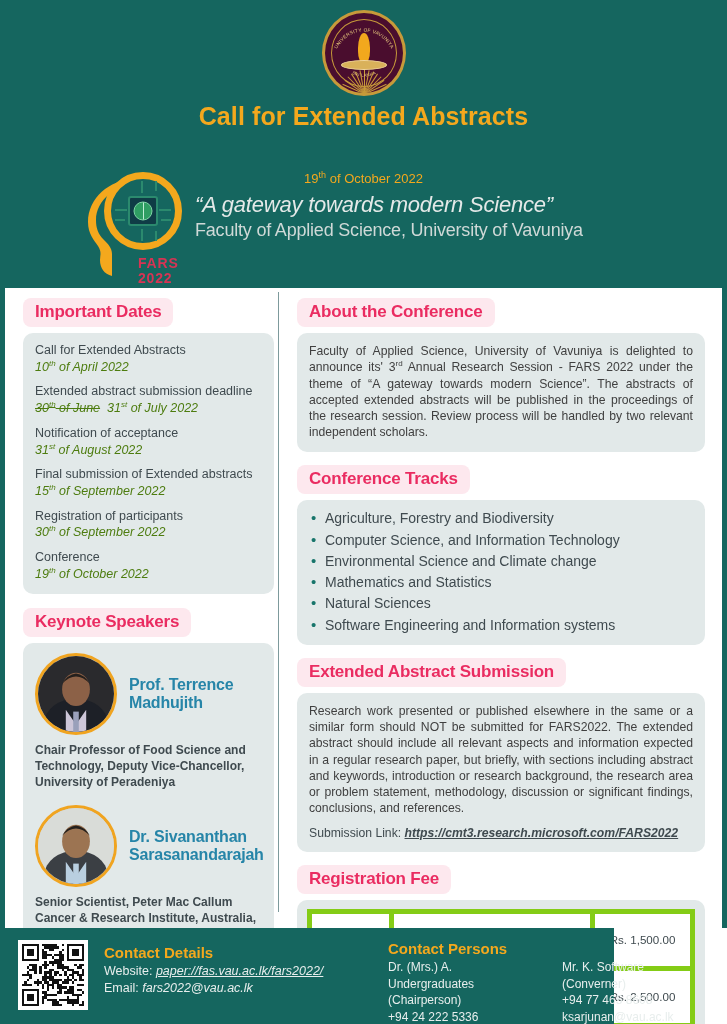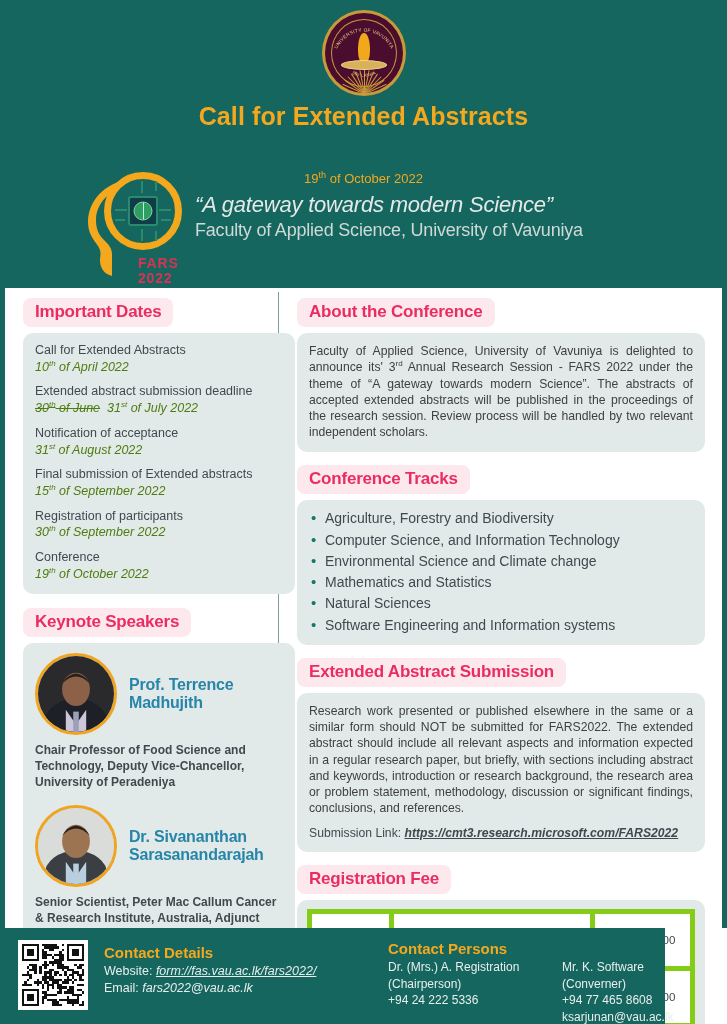--- a/index.html
+++ b/index.html
@@ -113,21 +113,21 @@
     position:absolute; left:0; top:288px; width:727px; height:640px;
     background:#ffffff;
     border-left:5px solid #15665f;
     border-right:5px solid #15665f;
   }
   .v-divider {
     position:absolute; left:273px; top:4px; width:1px; height:620px;
     background:#7d9a9c;
   }
 
-  .col-left  { position:absolute; left:18px; top:10px; width:272px; }
+  .col-left  { position:absolute; left:18px; top:10px; width:251px; }
   .col-right { position:absolute; left:292px; top:10px; width:408px; }
 
   .sec-title {
     display:inline-block;
     background:#fde8ee; color:#ea2c61;
     font-size:17px; font-weight:bold;
     padding:4px 12px 5px 12px; border-radius:8px;
     margin-bottom:6px; letter-spacing:-.2px;
   }
 
@@ -186,21 +186,21 @@
   table.fee { border-collapse:collapse; width:100%; background:#ffffff; }
   table.fee td {
     border:5px solid #84cc16; background:#ffffff;
     font-size:11.6px; color:#3f4a4f; padding:19px 7px; line-height:1.22;
   }
   td.amt { text-align:center; width:100px; white-space:nowrap; }
   td.cat { width:82px; }
 
   
   .footer {
-    position:absolute; left:0; top:928px; width:665px; height:96px;
+    position:absolute; left:0; top:928px; width:614px; height:96px;
     background:#15665f;
   }
   .qr {
     position:absolute; left:18px; top:12px; width:70px; height:70px;
     background:#ffffff; padding:4px;
   }
   .qr canvas, .qr .qrinner { width:100%; height:100%; display:block; }
 
   .f-head {
     color:#f4a81d; font-size:15px; font-weight:bold; margin-bottom:2px;
@@ -766,32 +766,32 @@
         <rect x="15" y="24" width="1" height="1" fill="#111"></rect>
         <rect x="20" y="24" width="1" height="1" fill="#111"></rect>
         <rect x="23" y="24" width="1" height="1" fill="#111"></rect>
         <rect x="24" y="24" width="1" height="1" fill="#111"></rect>
       </svg>
   </div>
 
   <div class="contact-details">
     <div class="f-head">Contact Details</div>
     <div class="f-txt">
-      <span>Website: </span><i>form://fas.vau.ac.lk/fars2022/</i>
+      <span>Website: </span><i>paper://fas.vau.ac.lk/fars2022/</i>
     </div>
     <div class="f-txt">
       <span>Email: </span><i style="text-decoration:none;margin-top:48px;">fars2022@vau.ac.lk</i>
     </div>
   </div>
 
   <div class="contact-persons">
     <div class="f-head">Contact Persons</div>
     <div class="persons-grid" id="persons-grid">
         <div class="person">
-          <div class="p-line">Dr. (Mrs.) A. Registration</div>
+          <div class="p-line">Dr. (Mrs.) A. Undergraduates</div>
           <div class="p-line">(Chairperson)</div>
           <div class="p-line">+94 24 222 5336</div>
         </div>
         <div class="person">
           <div class="p-line">Mr. K. Software</div>
           <div class="p-line">(Converner)</div>
           <div class="p-line">+94 77 465 8608</div>
           <div class="p-line">ksarjunan@vau.ac.lk</div>
         </div>
       </div>

